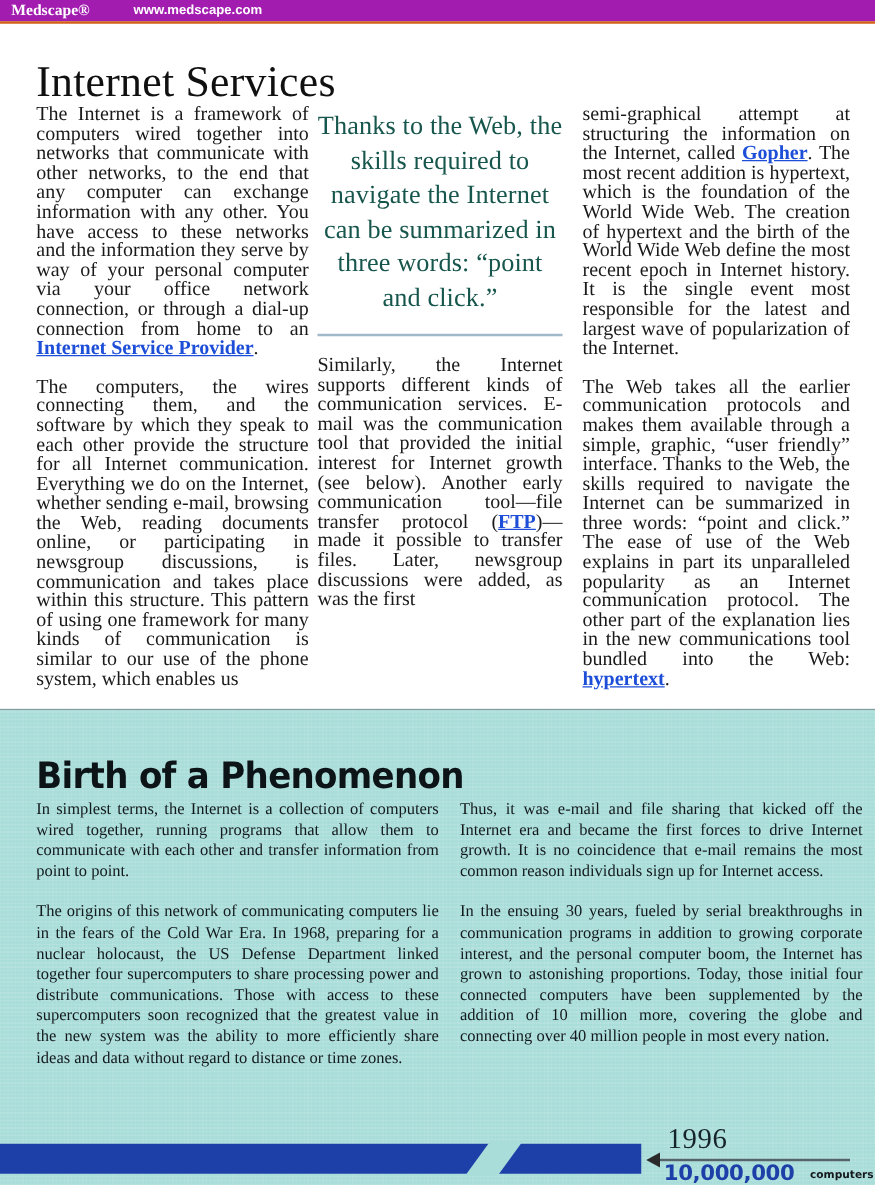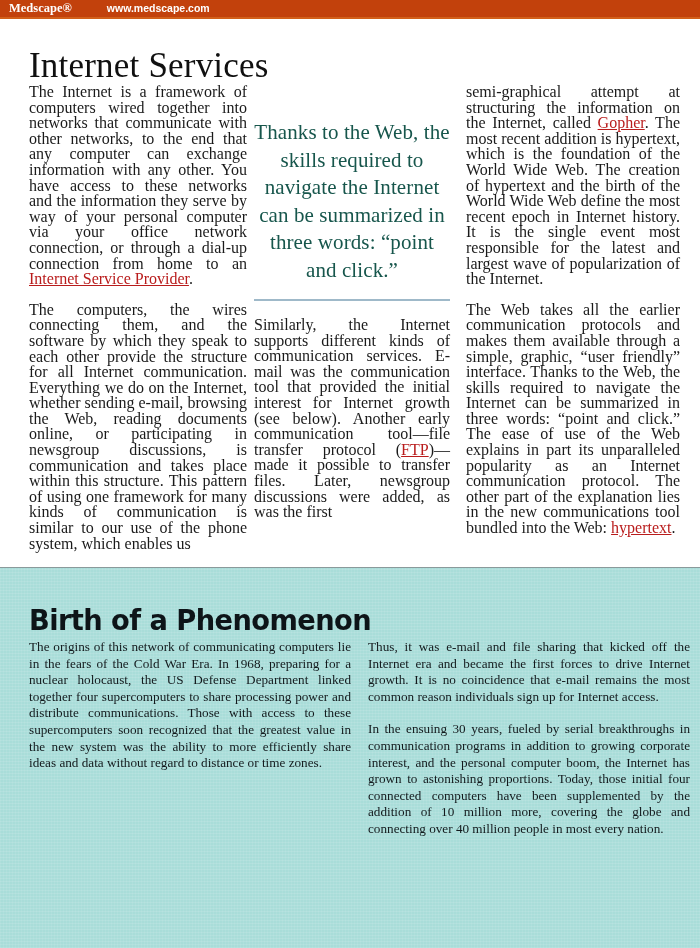--- a/index.html
+++ b/index.html
@@ -15,21 +15,21 @@
     font-family: "Liberation Serif", serif;
     -webkit-font-smoothing: antialiased;
   }
 
   
   .masthead {
     position: absolute;
     left: 0; top: 0;
     width: 700px;
     height: 17px;
-    background: #c2410c;
+    background: #a21caf;
     display: flex;
     align-items: center;
   }
   .masthead-brand {
     color: #ffffff;
     font-family: "Liberation Serif", serif;
     font-size: 12.5px;
     font-weight: 700;
     letter-spacing: 0px;
     margin-left: 9px;
@@ -70,38 +70,38 @@
     left: 0;
     top: 84px;
     width: 700px;
     height: 483px;
   }
   .col {
     position: absolute;
     top: 0;
   }
   .col-1 { left: 29px;  width: 218px; }
-  .col-2 { left: 254px; width: 196px; margin-top: 32px; }
+  .col-2 { left: 254px; width: 196px; }
   .col-3 { left: 466px; width: 214px; }
 
   .body-p {
     font-family: "Liberation Serif", serif;
     font-size: 16px;
     line-height: 15.6px;
     color: #1a1a1a;
     text-align: justify;
     margin: 0 0 15px 0;
     -webkit-hyphens: none;
     hyphens: none;
   }
   .body-p:last-child { margin-bottom: 0; }
 
   a.doclink {
-    color: #b91c1c;
-    font-weight: 400;
+    color: #1d4ed8;
+    font-weight: 700;
     text-decoration: underline;
   }
 
   
   .pullquote {
     font-family: "Liberation Serif", serif;
     font-size: 21px;
     line-height: 27.5px;
     color: #17564c;
     text-align: center;
@@ -277,21 +277,31 @@
   </div>
 
 </div>
 
 <div class="feature">
   <div class="feature-topline"></div>
   <h2 class="feature-title">Birth of a Phenomenon</h2>
 
   <div class="feature-cols">
     <div class="fcol fcol-left">
+      <p class="feature-p">In simplest terms, the Internet is a collection of computers wired together, running programs that allow them to communicate with each other and transfer information from point to point.</p>
       <p class="feature-p">The origins of this network of communicating computers lie in the fears of the Cold War Era. In 1968, preparing for a nuclear holocaust, the US Defense Department linked together four supercomputers to share processing power and distribute communications.  Those with access to these supercomputers soon recognized that the greatest value in the new system was the ability to more efficiently share ideas and data without regard to distance or time zones.</p>
     </div>
     <div class="fcol fcol-right">
       <p class="feature-p">Thus, it was e-mail and file sharing that kicked off the Internet era and became the first forces to drive Internet growth. It is no coincidence that e-mail remains the most common reason individuals sign up for Internet access.</p>
       <p class="feature-p">In the ensuing 30 years, fueled by serial breakthroughs in communication programs in addition to growing corporate interest, and the personal computer boom, the Internet has grown to astonishing proportions. Today, those initial four connected computers have been supplemented by the addition of 10 million more, covering the globe and connecting over 40 million people in most every nation.</p>
     </div>
   </div>
 
+  <div class="timeline" style="top:348px">
+    <div class="tl-bar"></div>
+    <div class="tl-notch"></div>
+    <div class="tl-arrow"></div>
+    <div class="tl-arrowline"></div>
+    <div class="tl-year">1996</div>
+    <div class="tl-count">10,000,000</div>
+    <div class="tl-unit">computers</div>
+  </div>
 </div>
 
 </body></html>

